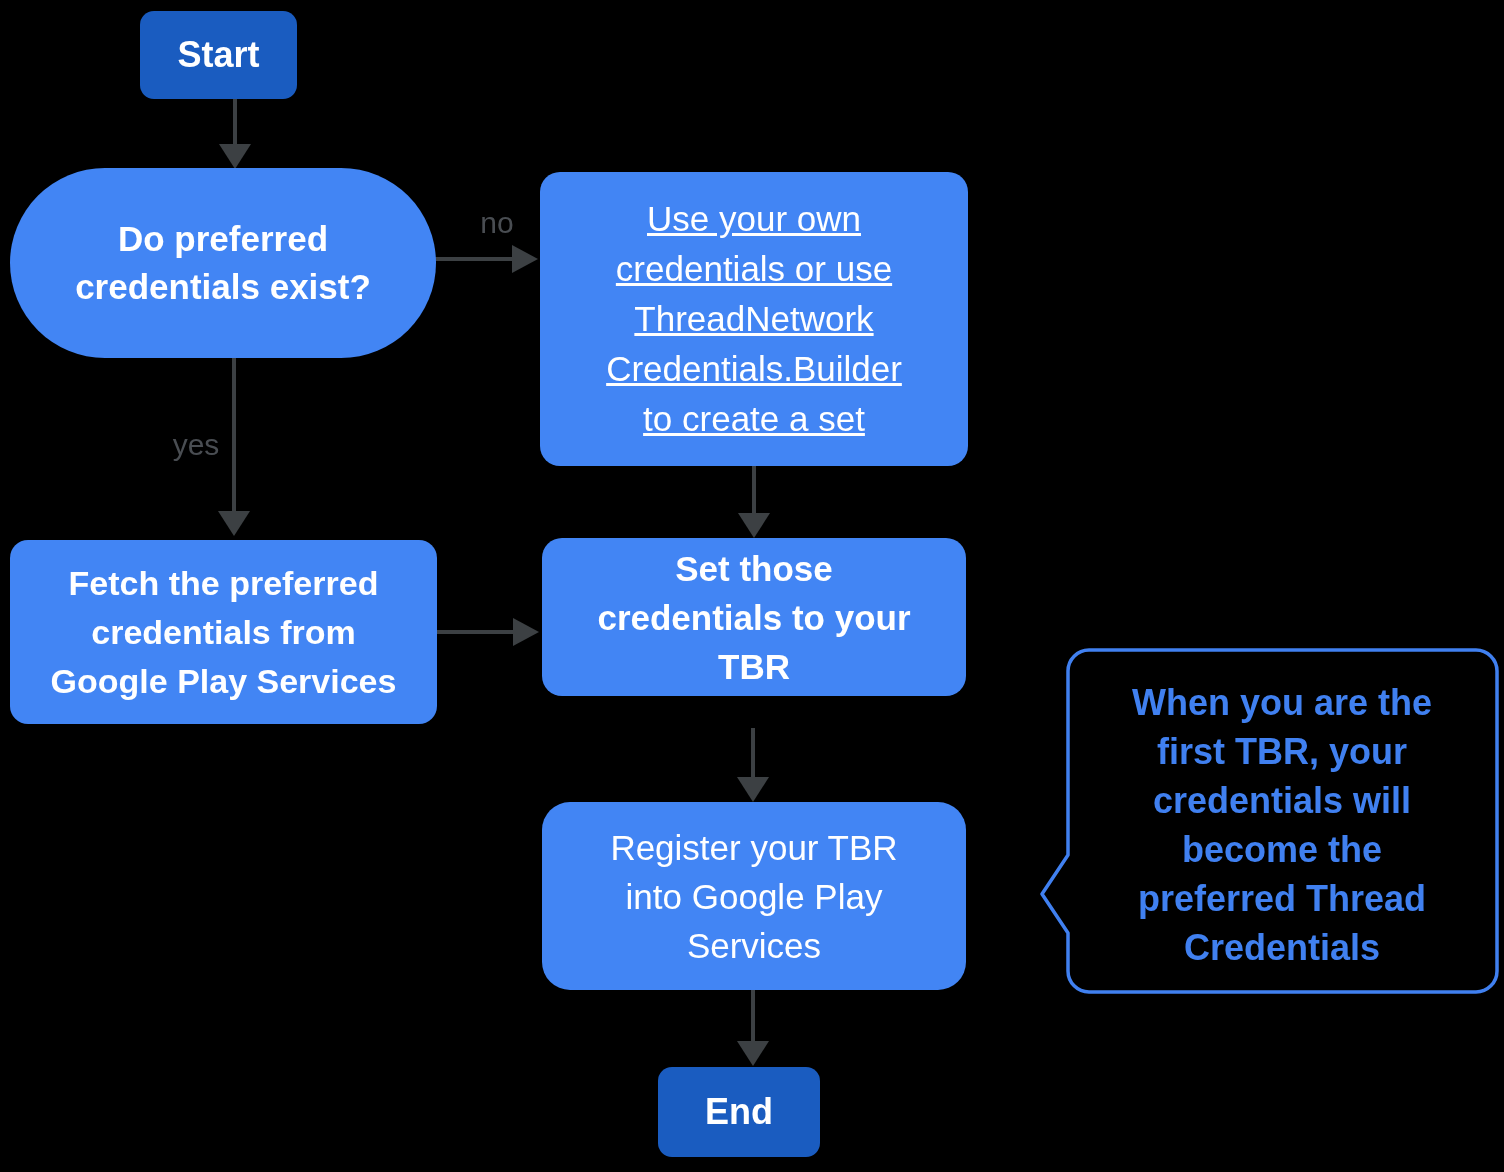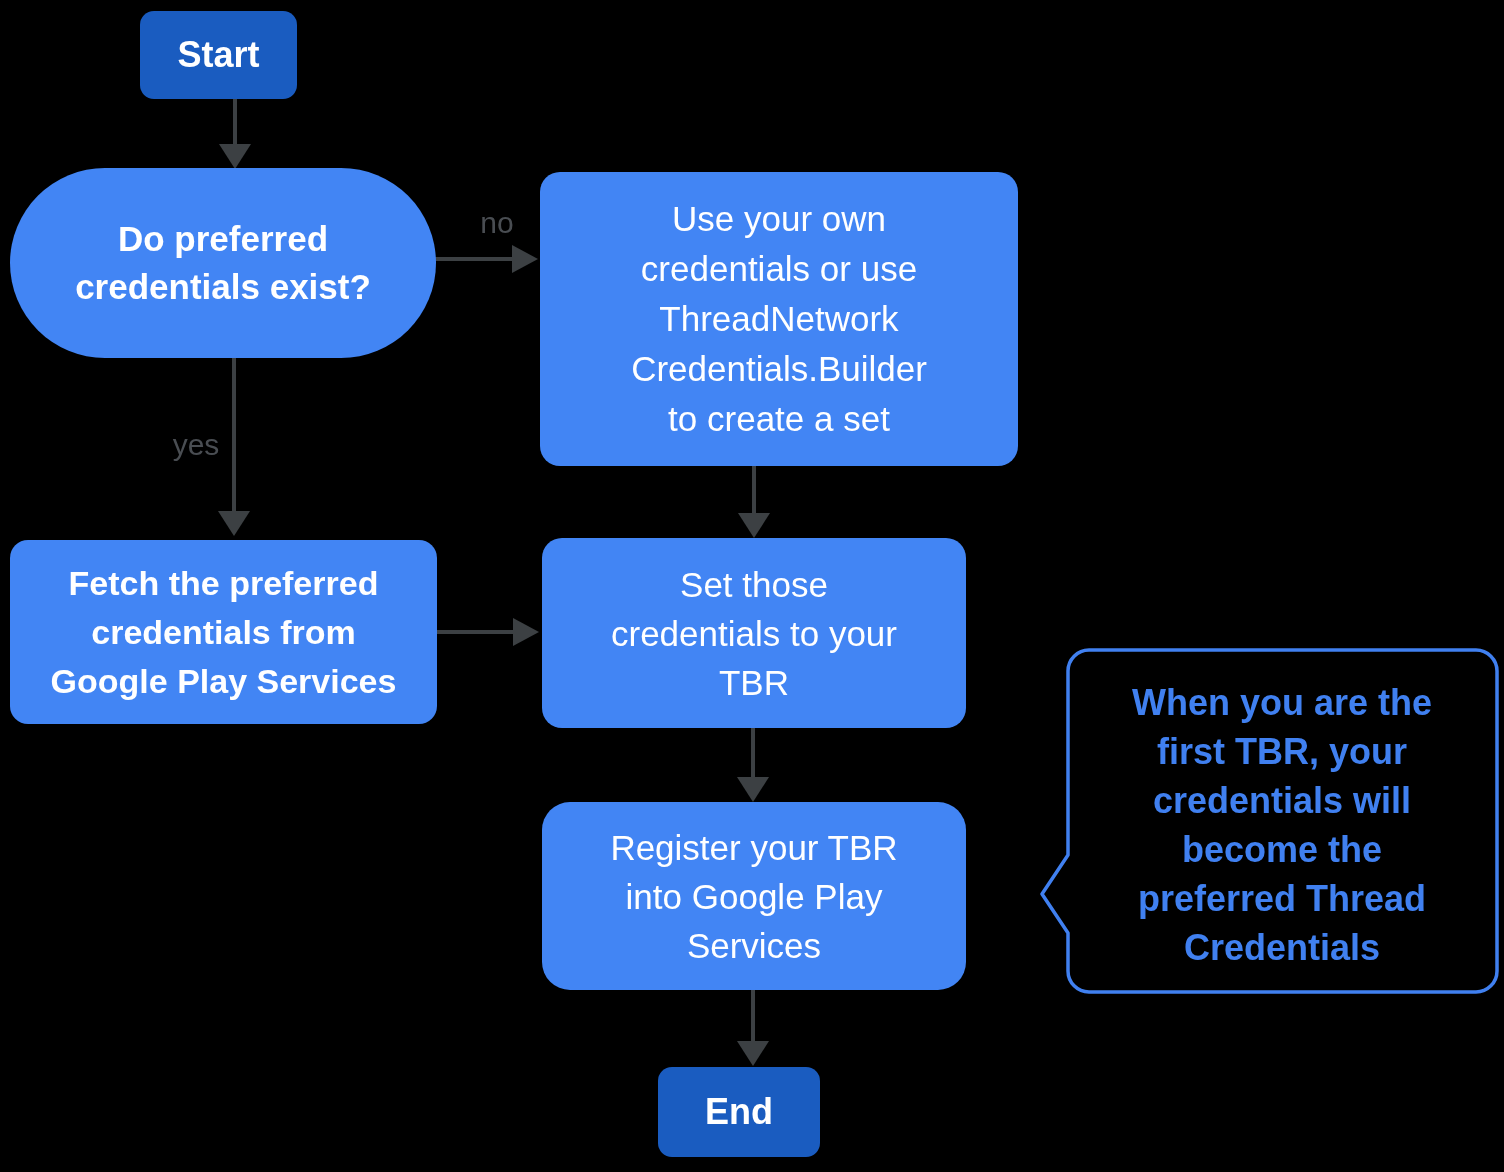--- a/index.html
+++ b/index.html
@@ -18,26 +18,26 @@
     color:var(--node-text,#fff);
     white-space:pre-line;
     box-sizing:border-box;
   }
   .node.process{background:var(--node-fill,#4285f4);}
   .node.terminal{background:var(--terminal-fill,#1a5cc0);font-weight:700;font-size:36px;border-radius:14px;}
   #n-start{left:140px;top:11px;width:157px;height:88px;}
   #n-end{left:658px;top:1067px;width:162px;height:90px;}
   #n-decision{left:10px;top:168px;width:426px;height:190px;border-radius:95px;
               font-size:35px;line-height:48px;font-weight:700;}
-  #n-useown{left:540px;top:172px;width:478px;height:294px;border-radius:20px;
-            font-size:35px;line-height:50px;font-weight:400;}
+  #n-useown{left:540px;top:172px;width:428px;height:294px;border-radius:20px;
+            font-size:35px;line-height:50px;font-weight:400;text-decoration:underline;}
   #n-fetch{left:10px;top:540px;width:427px;height:184px;border-radius:18px;
            font-size:34px;line-height:49px;font-weight:700;}
-  #n-set{left:542px;top:538px;width:424px;height:190px;border-radius:20px;
-         font-size:35px;line-height:49px;font-weight:400;}
+  #n-set{left:542px;top:538px;width:424px;height:158px;border-radius:20px;
+         font-size:35px;line-height:49px;font-weight:700;}
   #n-register{left:542px;top:802px;width:424px;height:188px;border-radius:28px;
               font-size:35px;line-height:49px;font-weight:400;}
   .edge-label{
     position:absolute;
     color:var(--edge-label,#494d52);
     font-size:30px;font-weight:500;
     width:70px;text-align:center;
   }
   #lbl-no{left:462px;top:206px;}
   #lbl-yes{left:161px;top:428px;}

